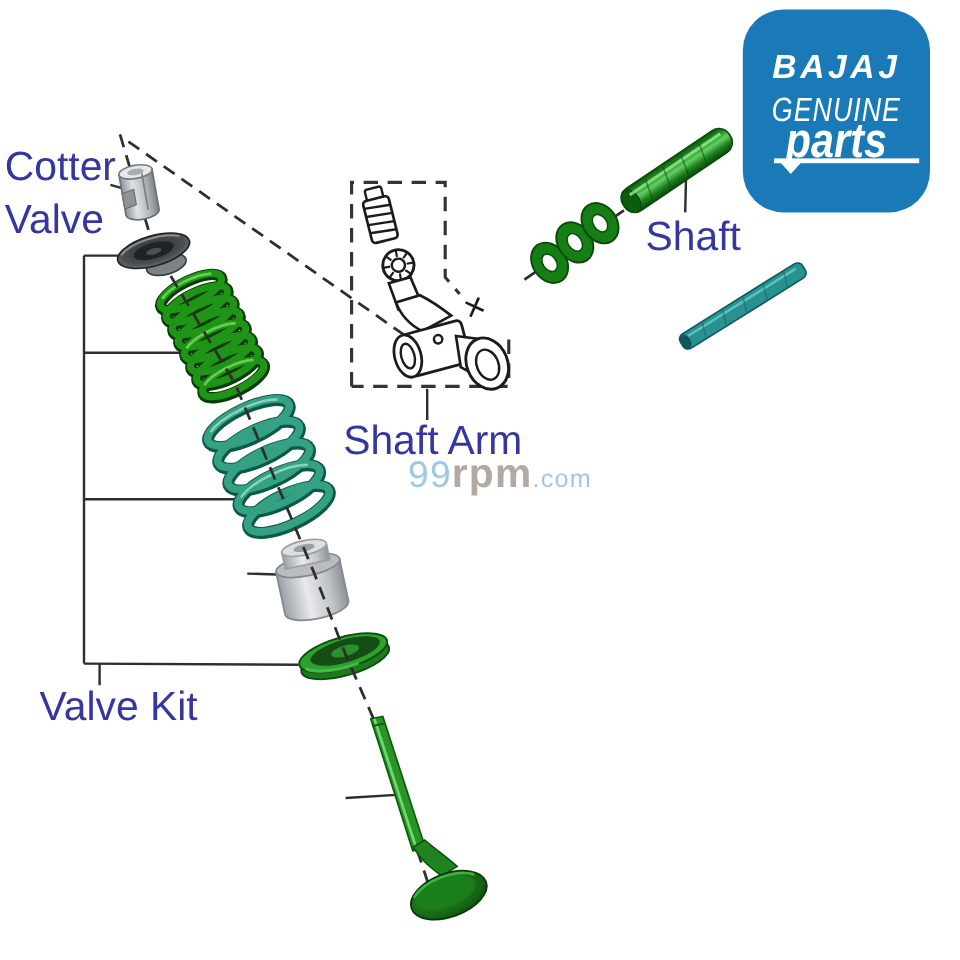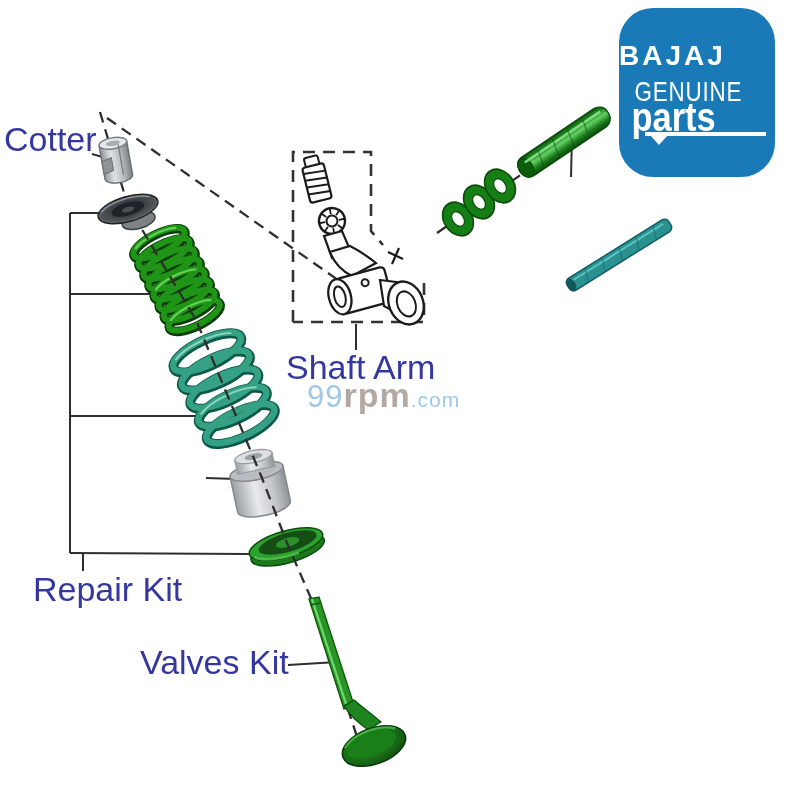--- a/index.html
+++ b/index.html
@@ -3,26 +3,26 @@
 <meta charset="utf-8">
 <style>
   html,body{margin:0;padding:0;background:#fff;}
   #stage{position:relative;width:800px;height:800px;background:#fff;overflow:hidden;
          font-family:"Liberation Sans",sans-serif;}
   #diagram-svg{position:absolute;left:0;top:0;}
   .lbl{position:absolute;color:var(--label-blue,#3437a0);font-size:34px;line-height:38px;
        white-space:nowrap;font-family:"Liberation Sans",sans-serif;text-align:center;}
   
   .wm{position:absolute;left:307px;top:376px;white-space:nowrap;}
-  .wm .n9{color:var(--watermark-blue,#9ec7e8);font-size:31px;letter-spacing:1px;}
+  .wm .n9{color:var(--watermark-blue,#9ec7e8);font-size:31px;letter-spacing:1px;margin-left:33px;}
   .wm .rpm{color:var(--watermark-gray,#b2a9a2);font-size:34px;font-weight:bold;letter-spacing:1px;text-align:center;}
   .wm .com{color:var(--watermark-blue,#9ec7e8);font-size:21px;letter-spacing:1px;}
   
   .logo{position:absolute;left:619px;top:8px;width:156px;height:169px;border-radius:34px;
-        background:var(--logo-blue,#1a7ab8);color:var(--logo-white,#fff);text-align:left;}
+        background:var(--logo-blue,#1a7ab8);color:var(--logo-white,#fff);text-align:center;font-style:italic;}
   .logo .brand{position:absolute;left:0;width:100%;top:32px;font-size:28px;font-weight:800;
         letter-spacing:3px;}
   .logo .genuine{position:absolute;left:0;width:100%;top:68px;font-size:28px;font-weight:500;
         transform:scaleX(.8);letter-spacing:1px;}
   .logo .parts{position:absolute;left:0;width:100%;top:86px;font-size:41px;font-weight:800;
         transform:scaleX(.84);letter-spacing:0px;}
   .logo .uline{position:absolute;left:26px;top:124px;width:121px;height:4px;background:#fff;}
   .logo .uarrow{position:absolute;left:31px;top:127px;width:0;height:0;
         border-left:9px solid transparent;border-right:9px solid transparent;
         border-top:10px solid #fff;}
@@ -234,23 +234,24 @@
     <path d="M380,280 L404,283 L410,320 L384,306 Z" stroke-width="2.2"></path>
     <g transform="translate(406,303) rotate(-22)">
       <ellipse cx="0" cy="0" rx="17" ry="22" stroke-width="2.4"></ellipse>
       <ellipse cx="0" cy="1" rx="9" ry="13" stroke-width="2"></ellipse>
     </g>
     <path d="M388,252 L403,259 M399,248 L392,264" stroke-width="2.2" fill="none"></path>
   </g>
 </svg>
 
 <div class="lbl" style="left:4px;top:120px">Cotter</div>
+<div class="lbl" style="left:4px;top:164px">Valve</div>
+<div class="lbl" style="left:538px;top:178px">Shaft</div>
 <div class="lbl" style="left:286px;top:348px">Shaft Arm</div>
-<div class="lbl" style="left:33px;top:570px">Repair Kit</div>
-<div class="lbl" style="left:140px;top:643px">Valves Kit</div>
+<div class="lbl" style="left:33px;top:570px">Valve Kit</div>
 
 <div class="wm">
   <span class="n9">99</span><span class="rpm">rpm</span><span class="com">.com</span>
 </div>
 
 <div class="logo">
   <div class="brand">BAJAJ</div>
   <div class="genuine">GENUINE</div>
   <div class="parts">parts</div>
   <div class="uline"></div>

